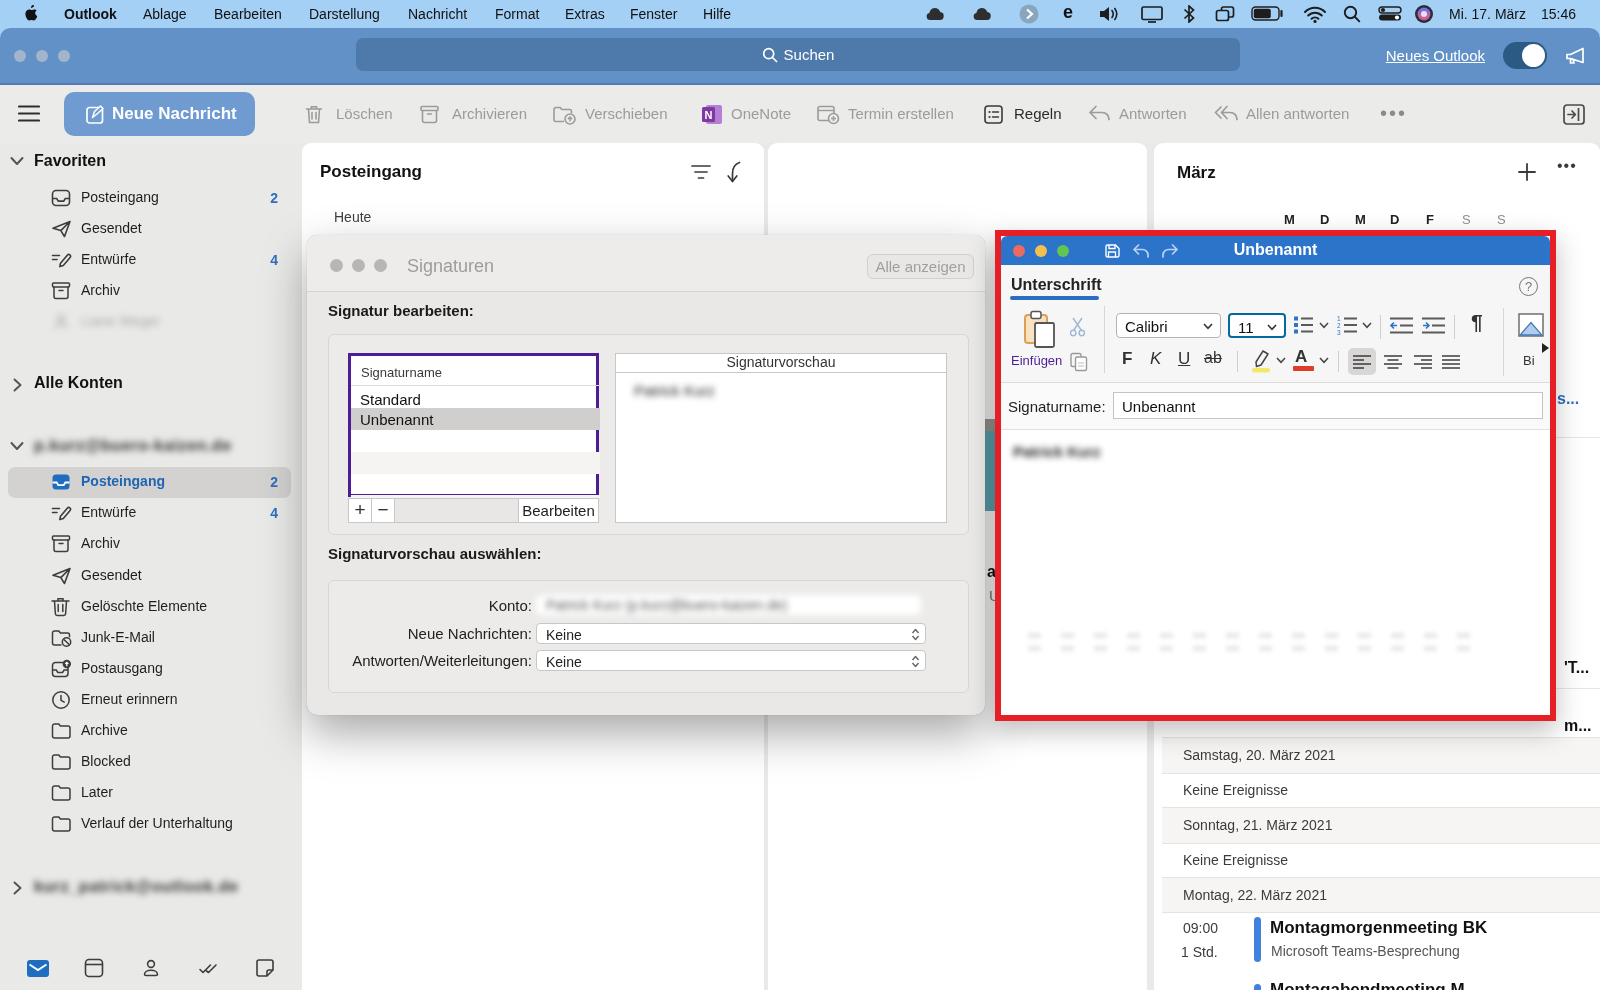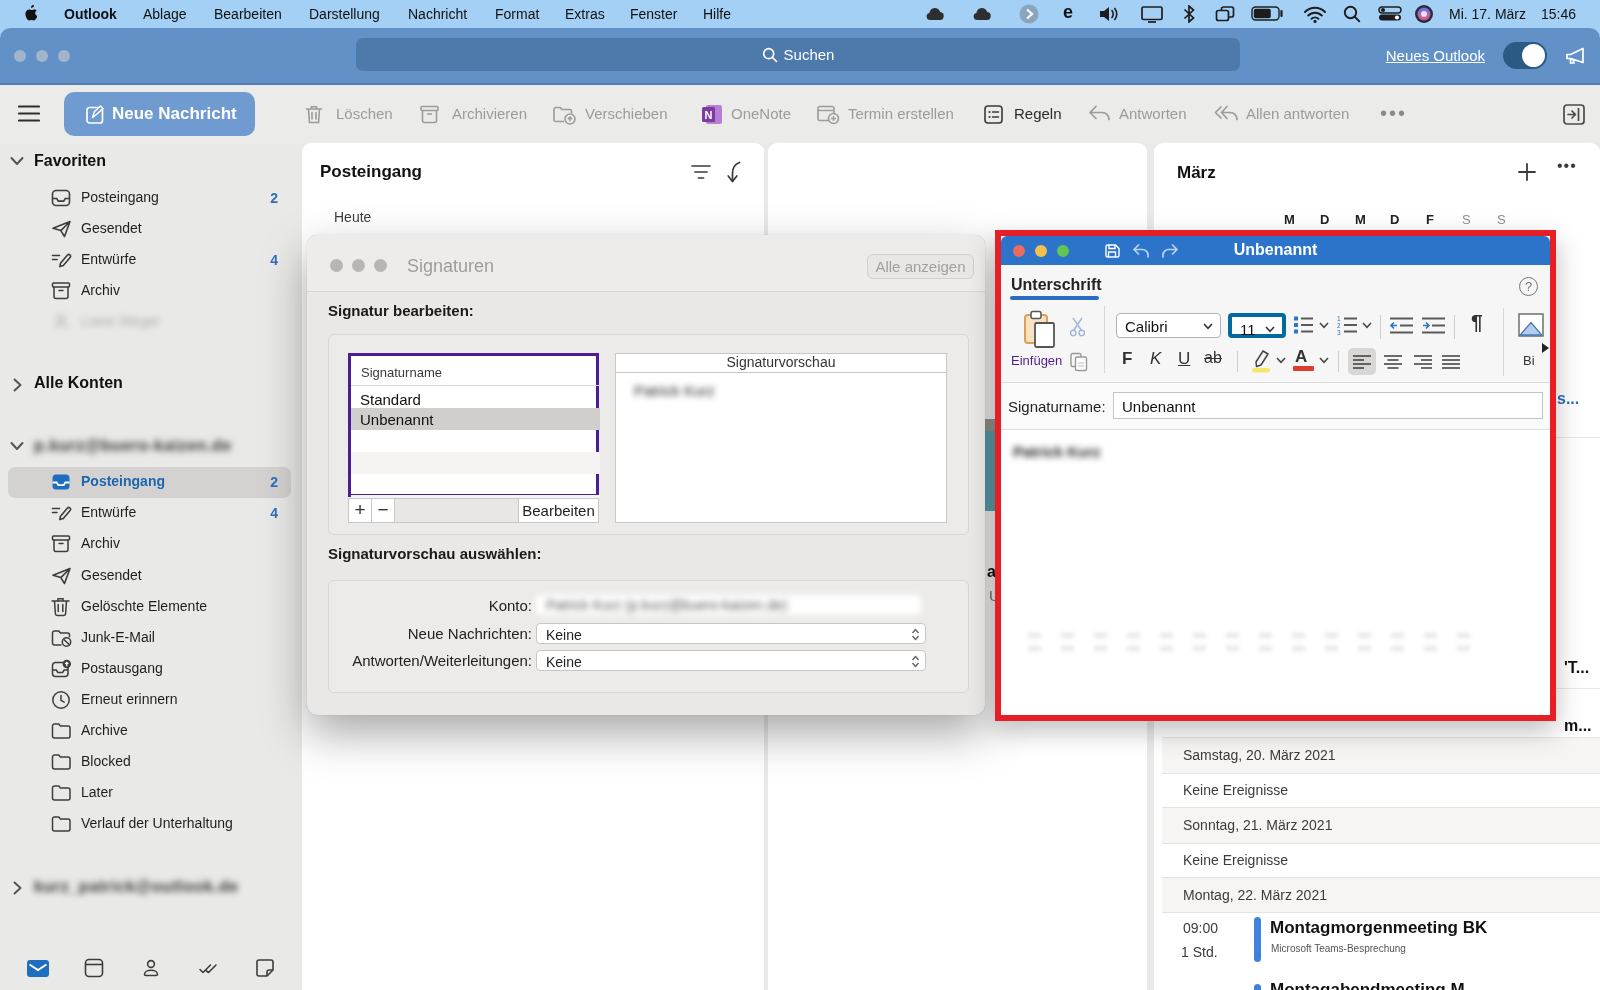--- a/index.html
+++ b/index.html
@@ -382,21 +382,21 @@
 <span class="agtxt" style="left:1183px;top:782px">Keine Ereignisse</span>
 <div class="agband" style="left:1162px;top:807px;width:438px;height:37px"></div>
 <span class="agtxt" style="left:1183px;top:817px">Sonntag, 21. März 2021</span>
 <span class="agtxt" style="left:1183px;top:852px">Keine Ereignisse</span>
 <div class="agband" style="left:1162px;top:877px;width:438px;height:36px"></div>
 <span class="agtxt" style="left:1183px;top:887px">Montag, 22. März 2021</span>
 <span class="agtxt" style="left:1183px;top:920px">09:00</span>
 <span class="agtxt" style="left:1181px;top:944px">1 Std.</span>
 <div class="abs" style="left:1254px;top:917px;width:7px;height:45px;border-radius:3.5px;background:#3f82dd"></div>
 <span class="abs" style="left:1270px;top:918px;font-size:17px;font-weight:bold;color:#111;white-space:nowrap">Montagmorgenmeeting BK</span>
-<span class="agtxt" style="left:1271px;top:943px;color:#555;font-size:10px">Microsoft Teams-Besprechung</span>
+<span class="agtxt" style="left:1271px;top:943px;color:#555;font-size:14px">Microsoft Teams-Besprechung</span>
 <div class="abs" style="left:1254px;top:984px;width:7px;height:6px;border-radius:3.5px 3.5px 0 0;background:#3f82dd"></div>
 <span class="abs" style="left:1270px;top:980px;font-size:17px;font-weight:bold;color:#111;white-space:nowrap">Montagabendmeeting M</span>
 
 <span class="abs" style="left:1557px;top:390px;font-size:16px;font-weight:bold;color:#2e6fbe">s...</span>
 <div class="abs" style="left:1556px;top:437px;width:44px;height:1px;background:#e7e6e5"></div>
 <span class="abs" style="left:1564px;top:659px;font-size:16px;font-weight:bold;color:#111">'T...</span>
 <div class="abs" style="left:1556px;top:688px;width:44px;height:1px;background:#e7e6e5"></div>
 <span class="abs" style="left:1564px;top:717px;font-size:16px;font-weight:bold;color:#111">m...</span>
 
 <div class="abs" style="left:984px;top:419px;width:12px;height:12px;background:#9b9b97"></div>
@@ -503,21 +503,21 @@
       <path d="M9 11h6M9 14h6" stroke="#bbb" stroke-width="1"></path>
     </svg>
   <div class="abs" style="left:103px;top:70px;width:1px;height:67px;background:#d8d6d5"></div>
 
   <div class="abs" style="left:115px;top:77px;width:105px;height:25px;background:#fff;border:1px solid #b5b3b2;border-radius:4px">
     <span class="abs" style="left:8px;top:4px;font-size:15px;color:#111">Calibri</span>
     <svg class="abs" style="right:7px;top:9px" width="10" height="7" viewBox="0 0 10 7">
         <path d="M1 1l4 4.3L9 1" fill="none" stroke="#333" stroke-width="1.6"></path>
       </svg>
   </div>
-  <div class="abs" style="left:227px;top:77px;width:58px;height:25px;background:#fff;border:4px solid #0369a1;border-radius:4px">
+  <div class="abs" style="left:227px;top:77px;width:58px;height:25px;background:#fff;border:2px solid #0369a1;border-radius:4px">
     <span class="abs" style="left:8px;top:4px;font-size:15px;color:#111">11</span>
     <svg class="abs" style="right:7px;top:9px" width="10" height="7" viewBox="0 0 10 7">
         <path d="M1 1l4 4.3L9 1" fill="none" stroke="#333" stroke-width="1.6"></path>
       </svg>
   </div>
 
   <svg class="abs" style="left:293px;top:80px" width="20" height="18" viewBox="0 0 20 18">
       <rect x="0" y="0.5" width="4" height="4" fill="#2e75c8"></rect>
       <rect x="0" y="7" width="4" height="4" fill="#2e75c8"></rect>
       <rect x="0" y="13.5" width="4" height="4" fill="#2e75c8"></rect>

